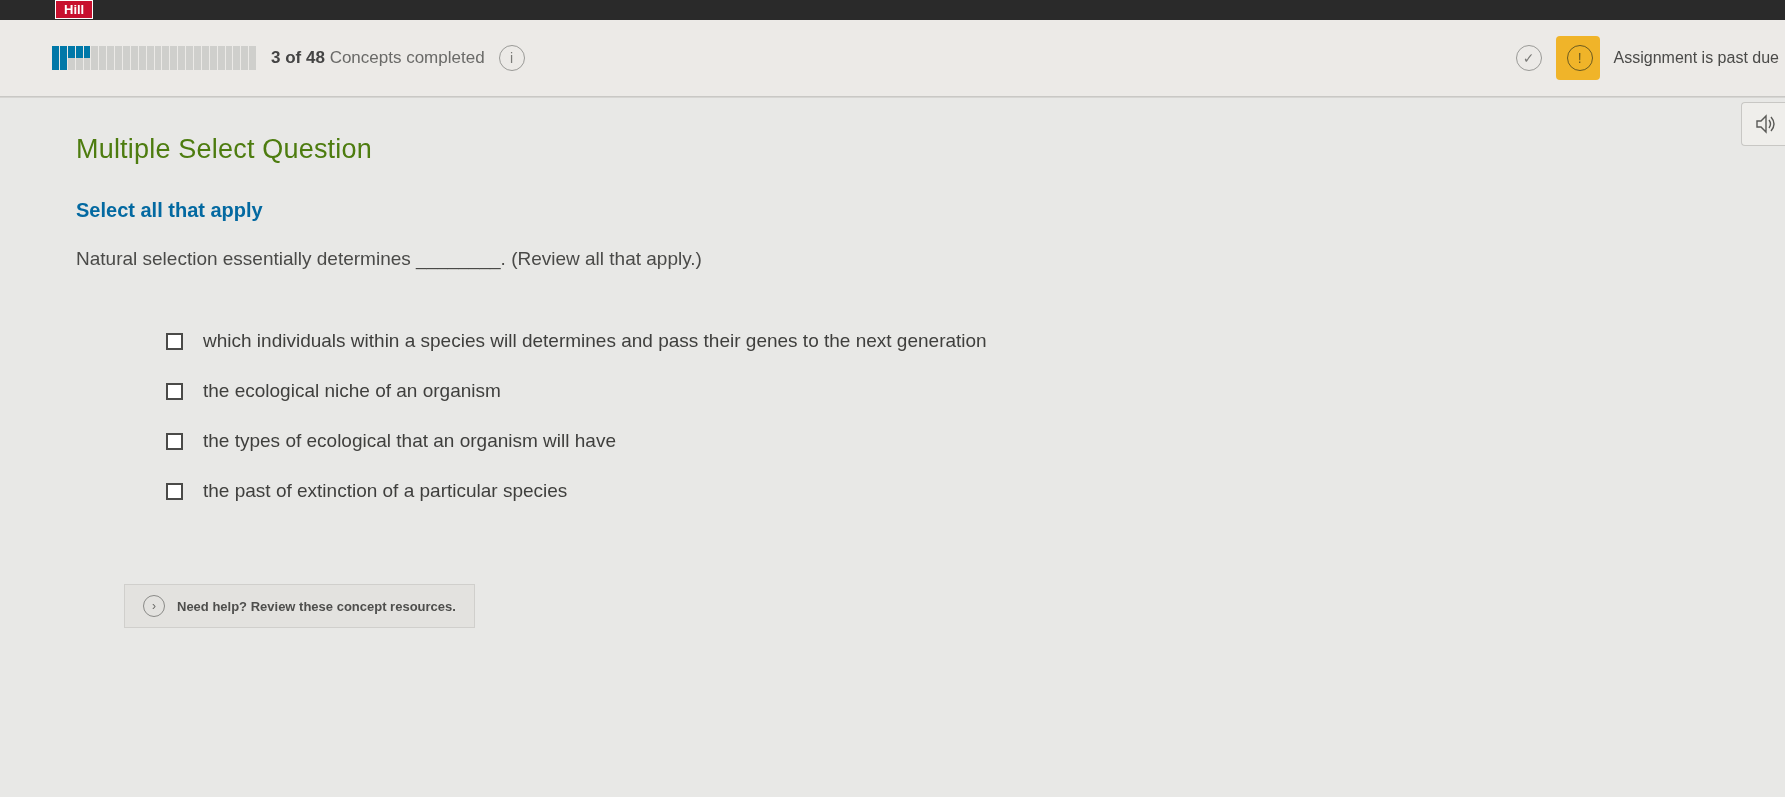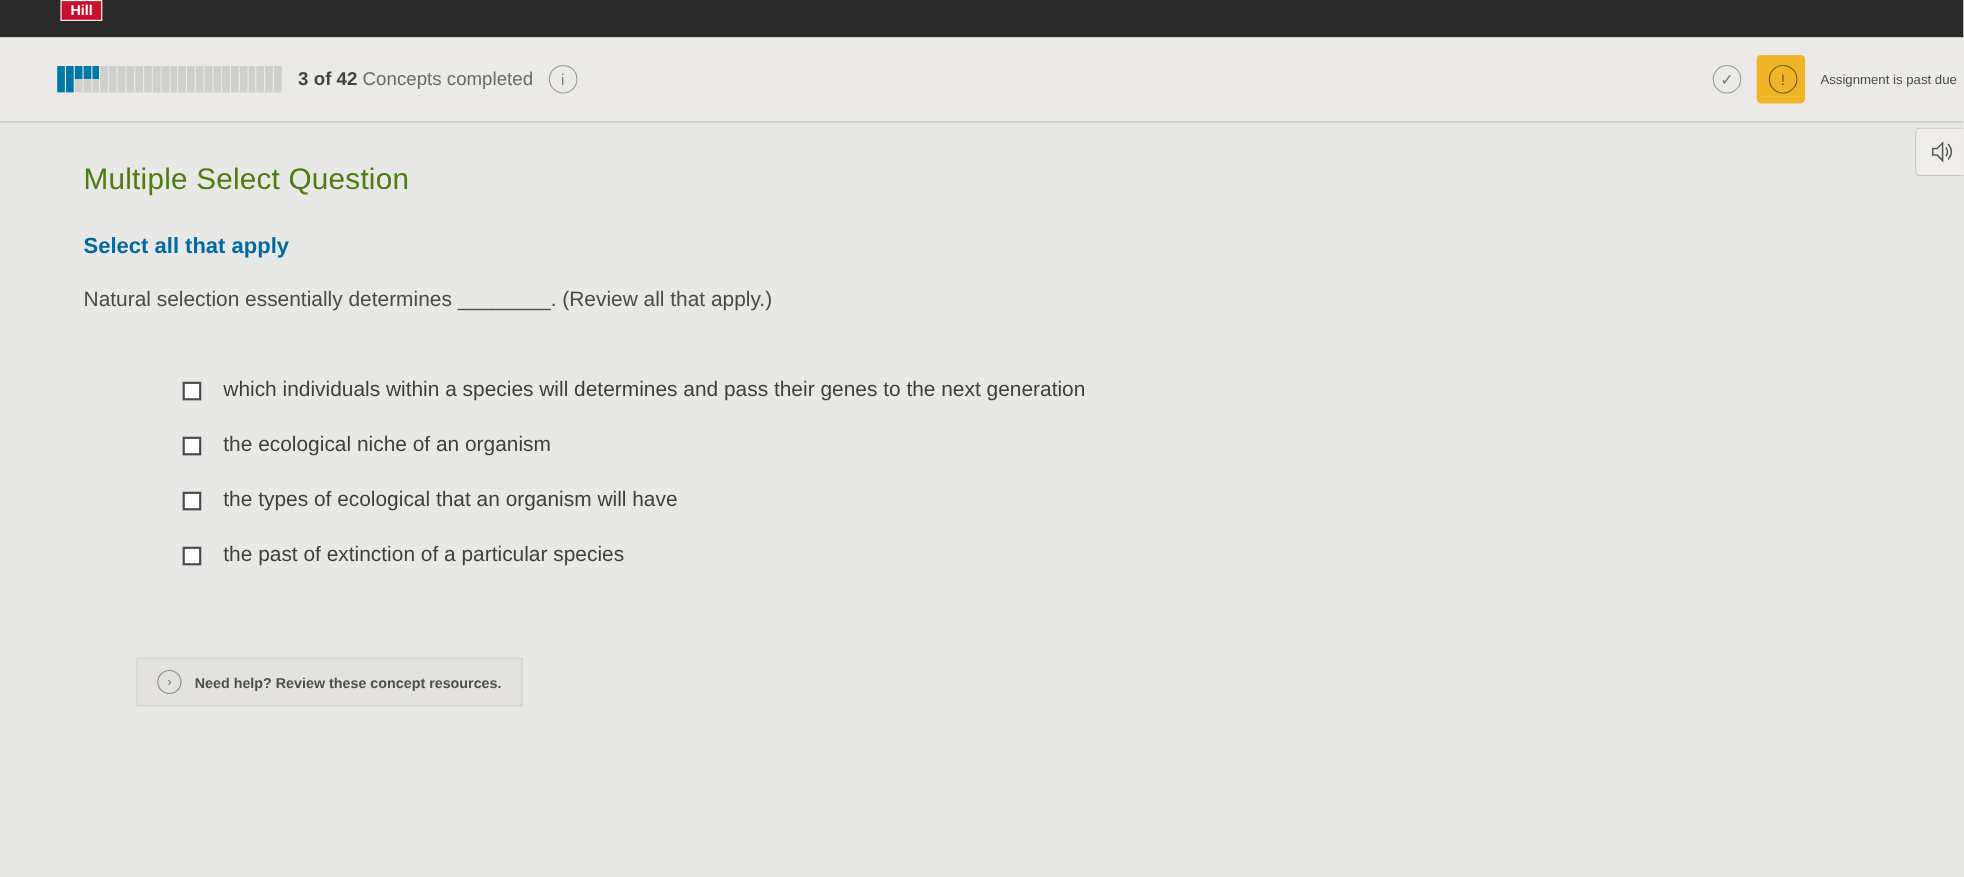--- a/index.html
+++ b/index.html
@@ -6,21 +6,21 @@
 body {
   font-family: "Helvetica Neue", Arial, sans-serif;
   background: #e8e8e6;
   width: 1785px;
   height: 797px;
   overflow: hidden;
   color: #3a3a3a;
 }
 .top-strip {
   background: #2a2a2a;
-  height: 34px;
+  height: 20px;
   display: flex;
   align-items: flex-start;
   padding-left: 55px;
 }
 .brand-badge {
   background: #c8102e;
   color: #fff;
   font-weight: bold;
   font-size: 13px;
   padding: 1px 8px;
@@ -60,21 +60,21 @@
   display: flex;
   align-items: center;
   gap: 14px;
   padding-right: 0;
 }
 .warn-chip {
   width: 44px; height: 44px; background: #f0b429; border-radius: 4px;
   display: flex; align-items: center; justify-content: center;
 }
 .warn-chip .icon-circle { border-color: #6a5a20; color: #6a5a20; background: transparent; }
-.due-text { font-size: 12px; color: #4a4a48; padding-right: 6px; }
+.due-text { font-size: 16px; color: #4a4a48; padding-right: 6px; }
 .content {
   padding: 36px 48px 0 76px;
   position: relative;
 }
 .q-type {
   font-size: 27px;
   color: #4d7c0f;
   font-weight: 500;
   margin-bottom: 34px;
   letter-spacing: 0.2px;
@@ -162,21 +162,21 @@
       <div class="progress-seg"></div>
       <div class="progress-seg"></div>
       <div class="progress-seg"></div>
       <div class="progress-seg"></div>
       <div class="progress-seg"></div>
       <div class="progress-seg"></div>
       <div class="progress-seg"></div>
       <div class="progress-seg"></div>
     </div>
   <div class="progress-text">
-    <b><span>3</span> of <span>42</span></b>
+    <b><span>3</span> of <span>48</span></b>
     <span>Concepts completed</span>
   </div>
   <div class="icon-circle">i</div>
 
   <div class="header-right">
     <div class="icon-circle">✓</div>
     <div class="warn-chip">
       <div class="icon-circle">!</div>
     </div>
     <div class="due-text">Assignment is past due</div>

